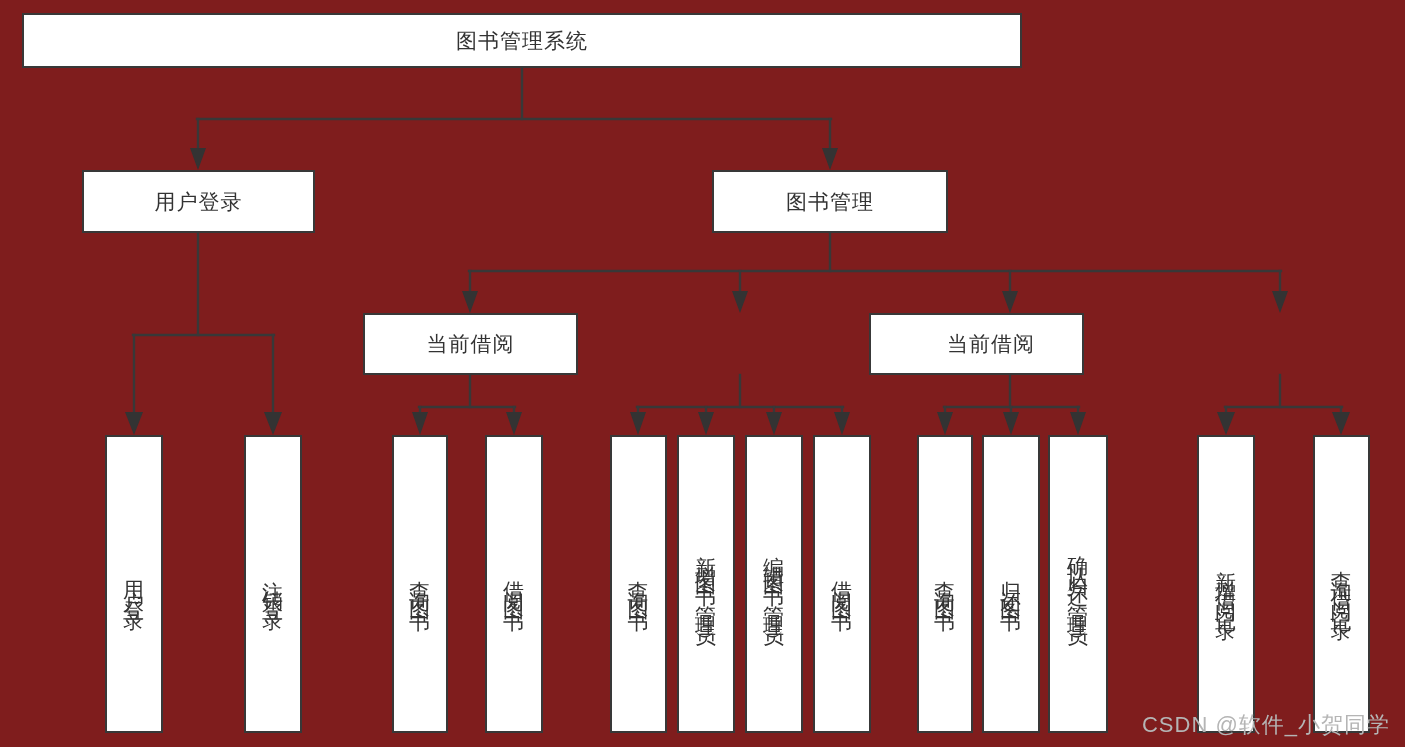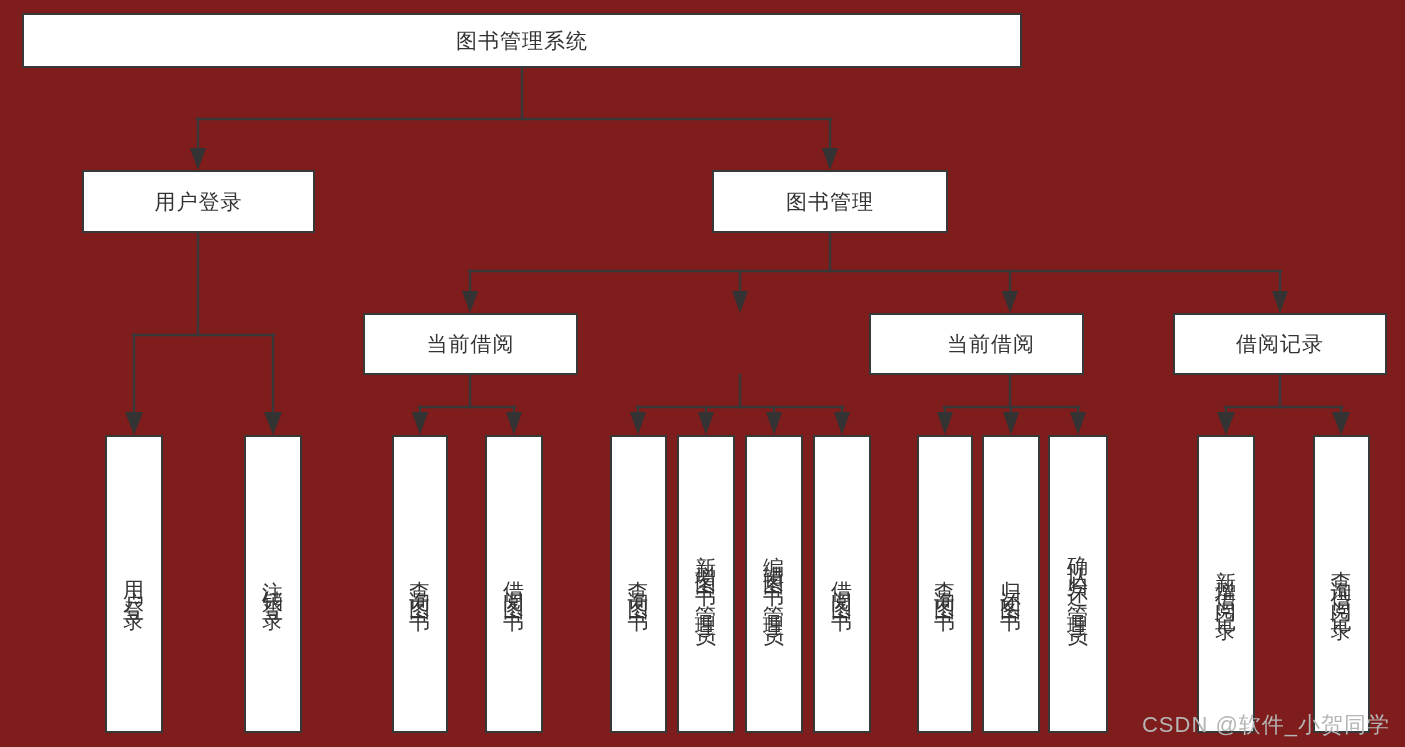--- a/index.html
+++ b/index.html
@@ -156,23 +156,20 @@
   <div class="node h-node n-l2-1">
     <span>图书管理</span>
   </div>
 
   <div class="node h-node n-l3-0">
     <span>当前借阅</span>
   </div>
   <div class="node h-node n-l3-2">
     <span>当前借阅</span>
   </div>
-  <div class="node h-node n-l3-3">
-    <span>借阅记录</span>
-  </div>
 
   <div class="node v-node leaf n-lf-0">
     <span>用户登录</span>
   </div>
   <div class="node v-node leaf n-lf-1">
     <span>注销登录</span>
   </div>
   <div class="node v-node leaf n-lf-2">
     <span>查询图书</span>
   </div>

